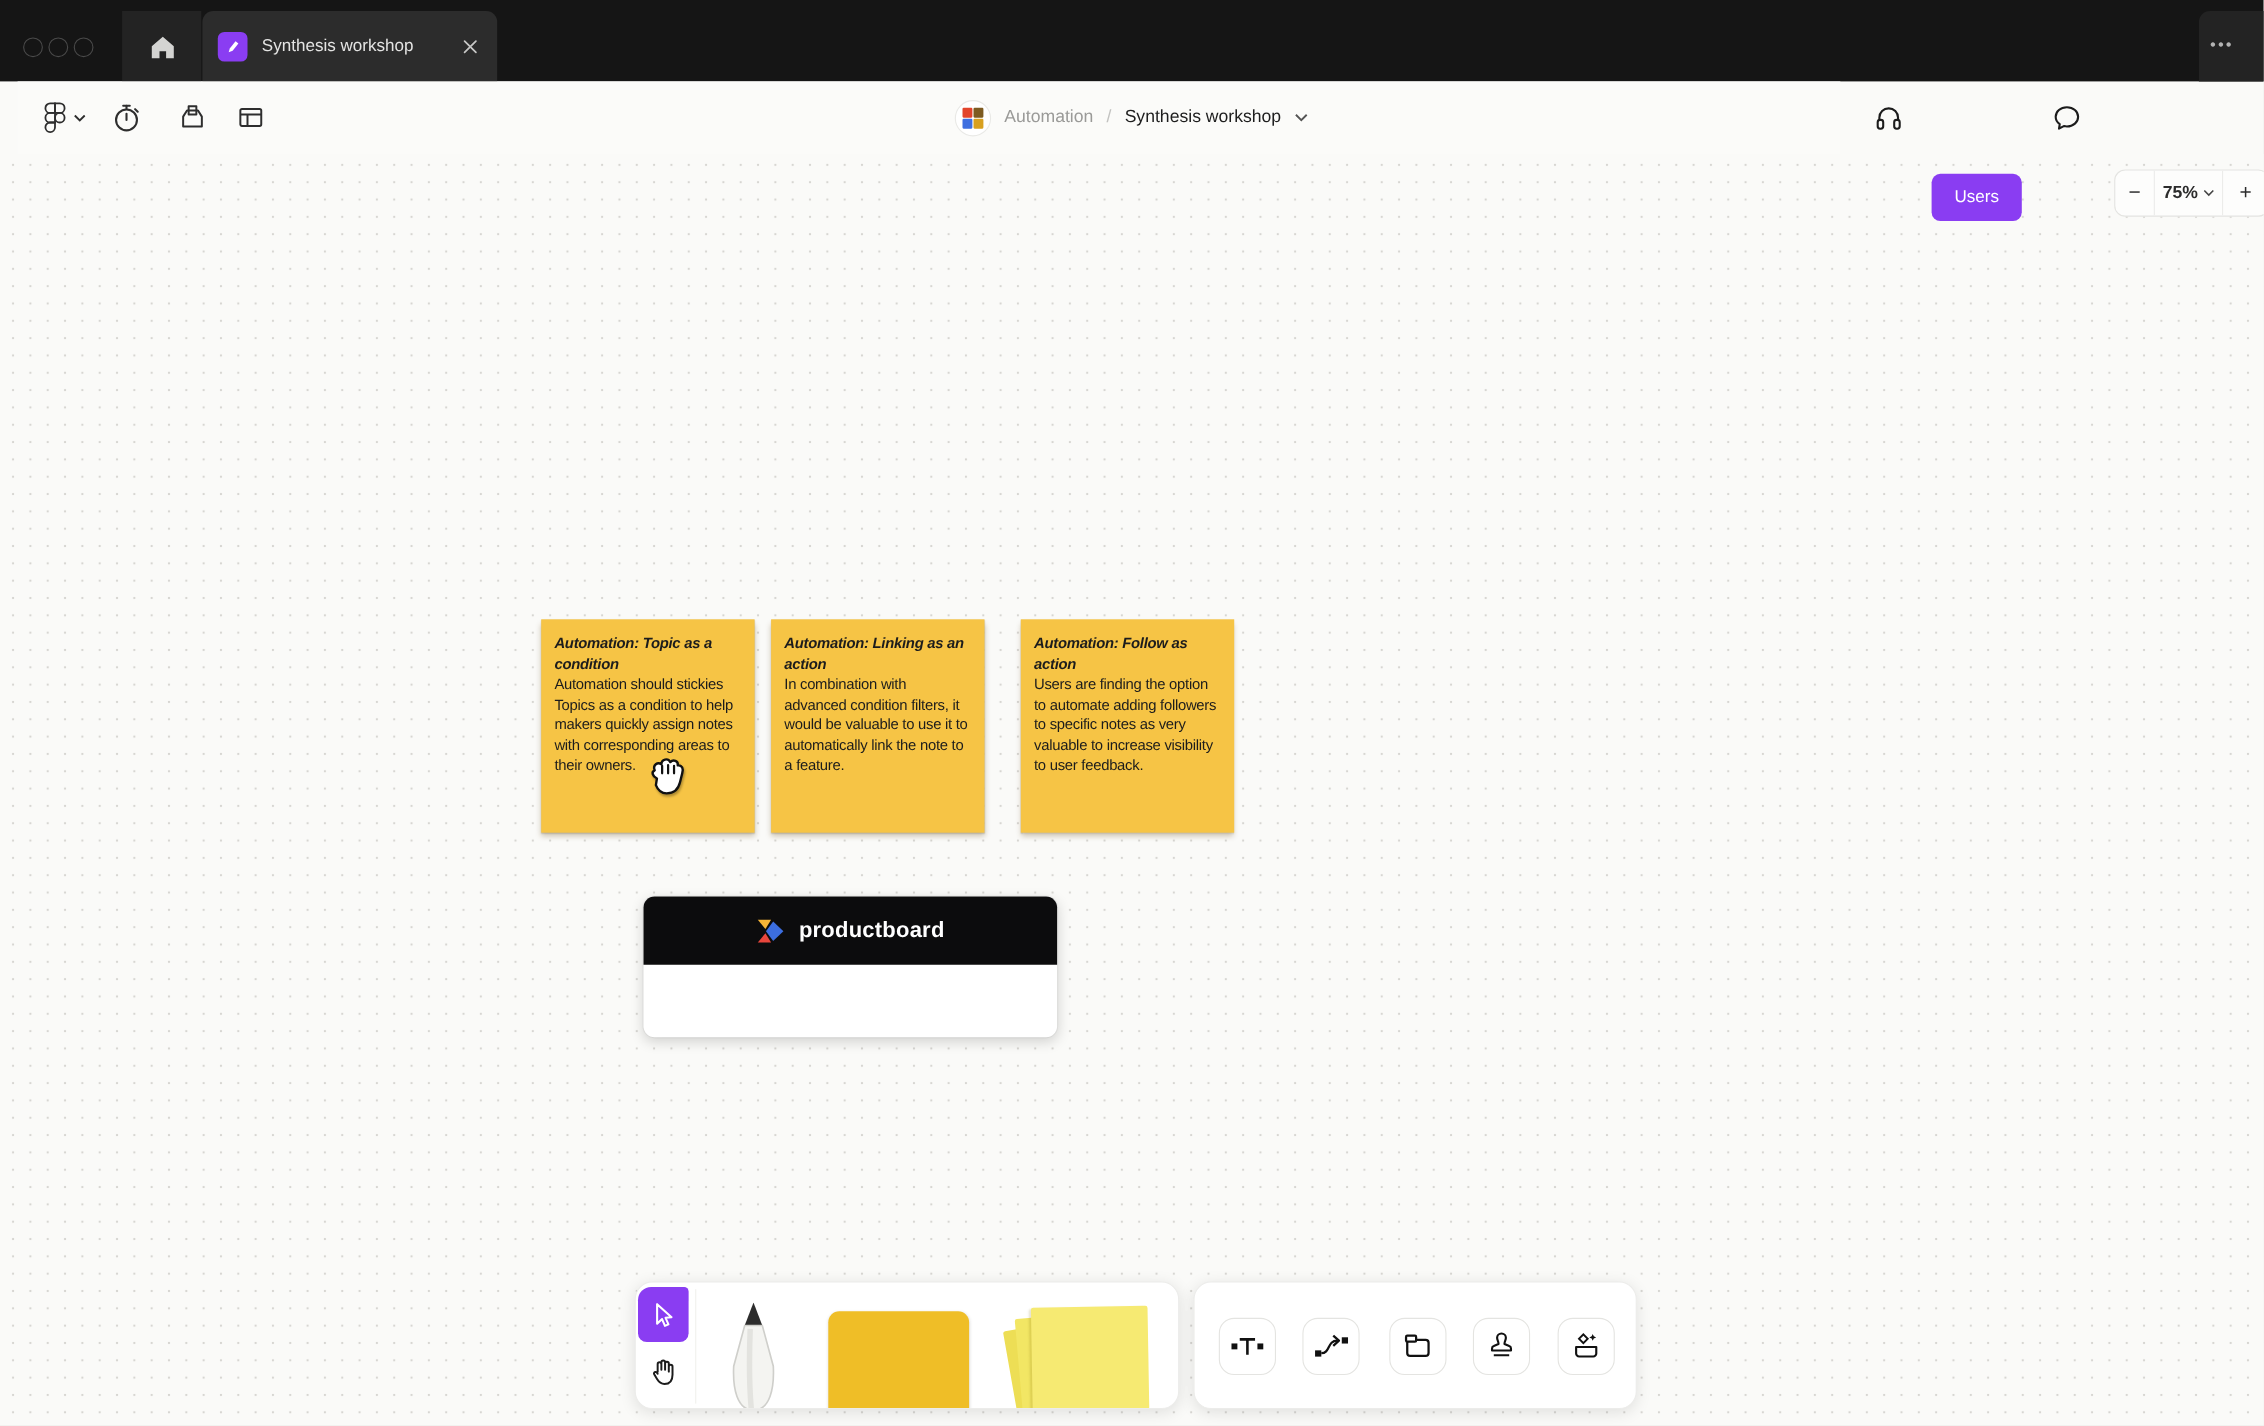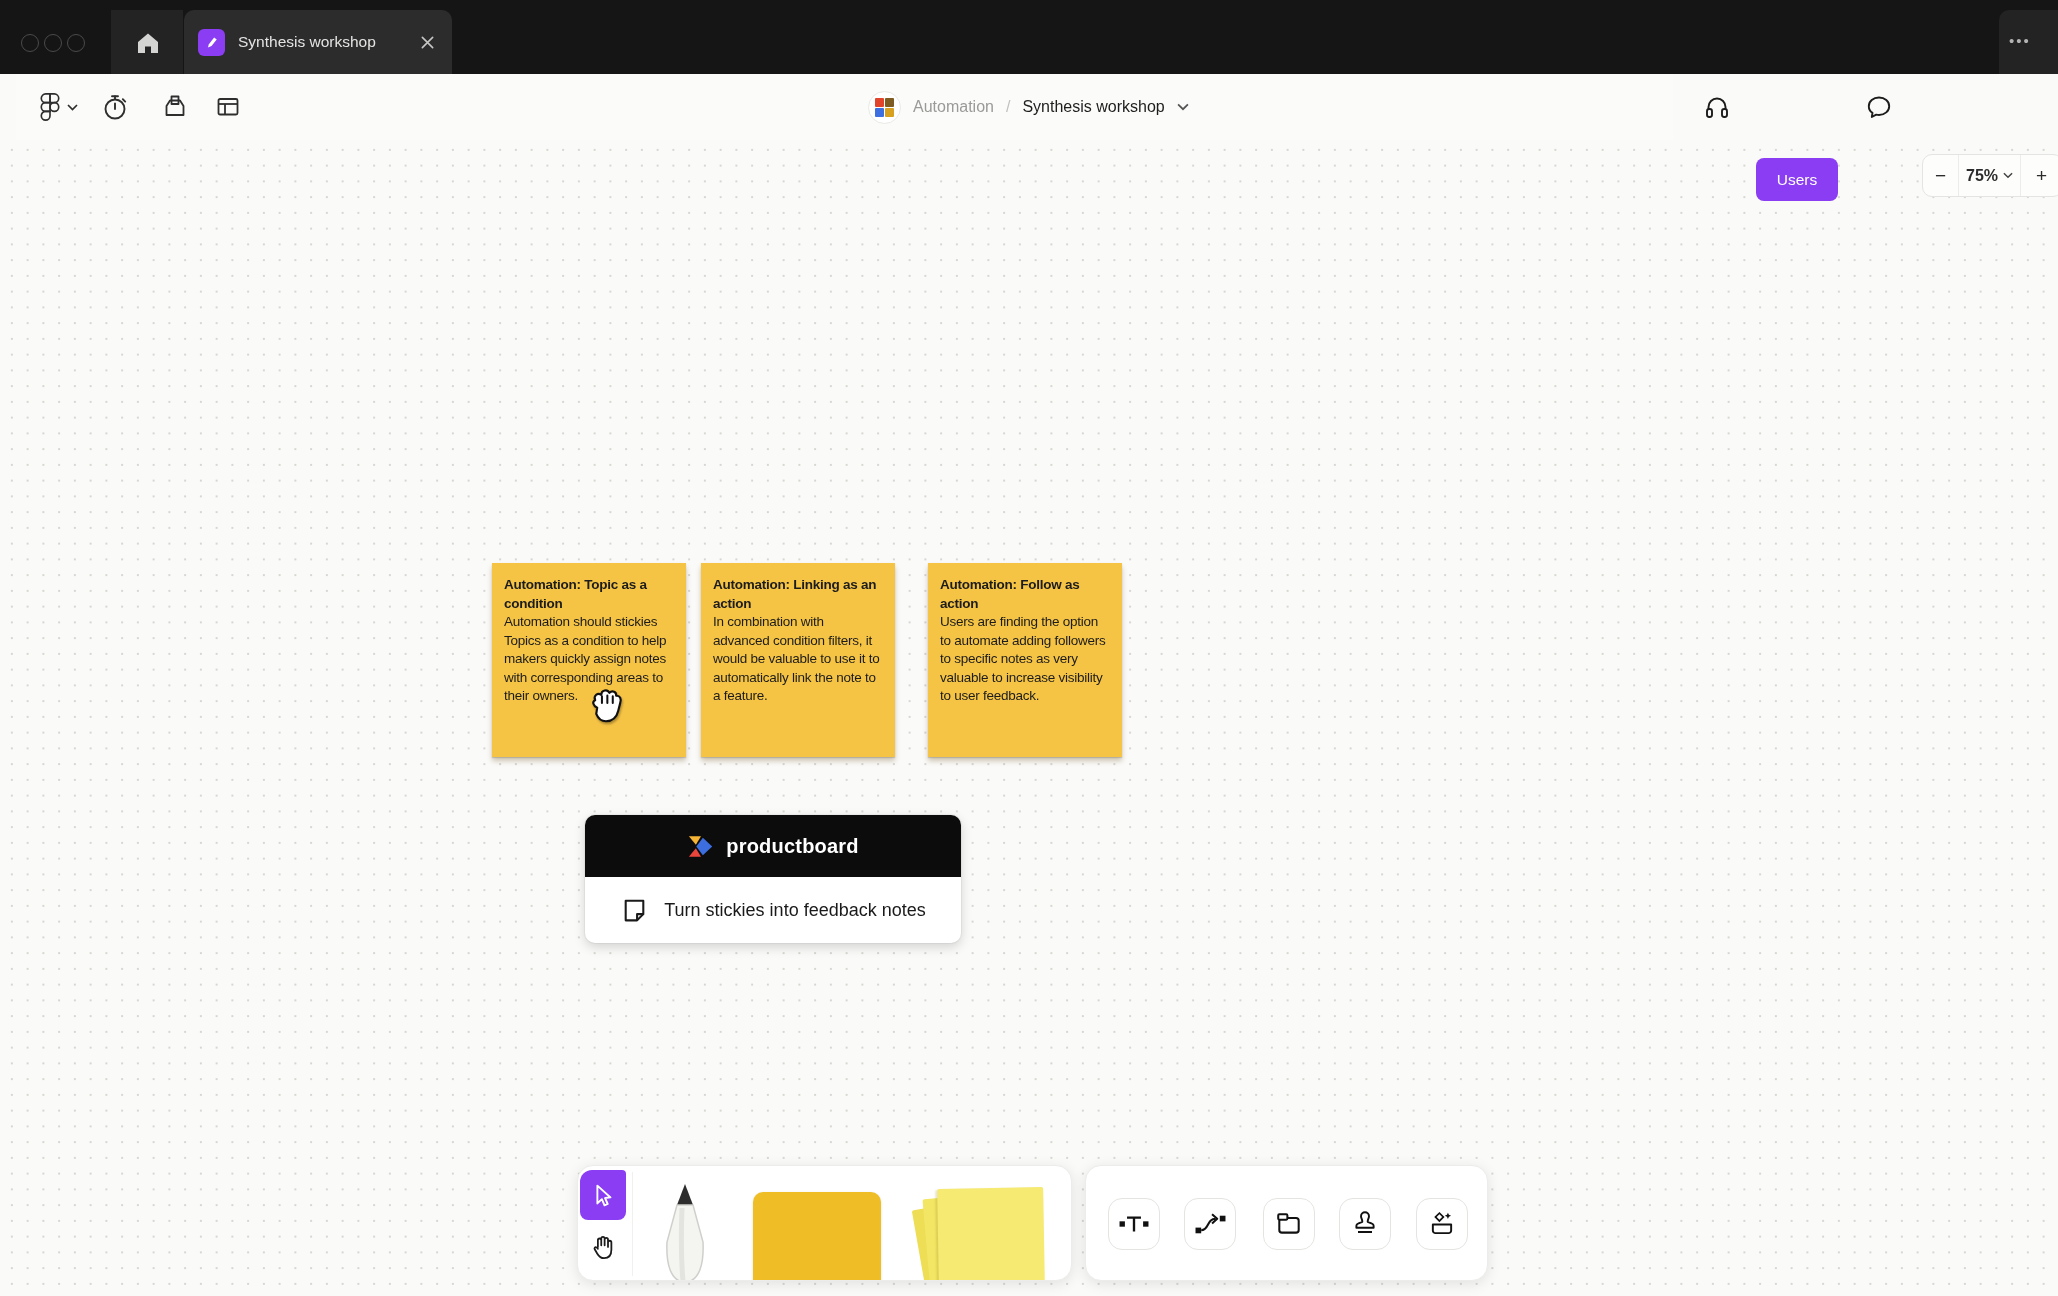--- a/index.html
+++ b/index.html
@@ -50,21 +50,21 @@
 
   
   .canvas{position:absolute;left:0;top:140px;width:2058px;height:1156px;background:#FAFAF8;
     background-image:radial-gradient(circle,#d7d6d2 1px,rgba(0,0,0,0) 1.4px);
     background-size:15.75px 15.75px;background-position:4px 2px;}
 
   
   .sticky{position:absolute;top:563px;width:194px;height:194px;background:#F6C445;
     box-shadow:0 4px 5px rgba(95,62,0,.28),0 1px 1px rgba(0,0,0,.14);
     padding:13px 12px;box-sizing:border-box;cursor:pointer;}
-  .s-title{font-weight:bold;}
+  .s-title{font-weight:bold;font-style:italic;}
   .s-title,.s-body{font-size:13.5px;line-height:18.5px;letter-spacing:-0.25px;color:#1c1c1c;}
 
   
   .widget{position:absolute;left:585px;top:815px;width:376px;height:128px;border-radius:10px;
     background:#fff;box-shadow:0 4px 12px rgba(0,0,0,.16),0 0 0 1px rgba(0,0,0,.04);}
   .w-head{height:62px;background:#0c0c0d;border-radius:10px 10px 0 0;display:flex;
     align-items:center;justify-content:center;gap:11px;}
   .w-brand{color:#fff;font-size:20px;font-weight:600;letter-spacing:.2px;}
   .w-body{height:66px;display:flex;align-items:center;justify-content:center;gap:15px;
     cursor:pointer;}
@@ -250,29 +250,20 @@
 
   <div class="widget">
     <div class="w-head">
       <svg width="28" height="25" viewBox="0 0 30 26">
         <polygon points="2,2 15,2 9.5,11" fill="#F6B436"></polygon>
         <polygon points="2,24 15,24 9.5,15" fill="#E8463C"></polygon>
         <polygon points="10,13 17,3.5 27,13 17,22.5" fill="#3C6EE0"></polygon>
       </svg>
       <span class="w-brand">productboard</span>
     </div>
-    <div class="w-body">
-      <svg width="29" height="29" viewBox="0 0 28 28">
-        <g fill="none" stroke="#1a1a1a" stroke-width="2" stroke-linejoin="round">
-          <path d="M5.5 4.5 H22.5 V17.5 L16.5 23.5 H5.5 Z"></path>
-          <path d="M22.5 17.5 H16.5 V23.5"></path>
-        </g>
-      </svg>
-      <span class="w-action">Turn stickies into feedback notes</span>
-    </div>
   </div>
 
   <svg class="cursor" viewBox="0 0 32 34">
     <path d="M9.5 19 C6.5 17.5 5.5 14.5 8 13.5 C6.5 10 10 7.5 12.5 9.5 C12.5 6 17 5 18.5 8 C20.5 5.8 24 7.2 23.5 10.2 C26.5 9.8 27.5 12.8 26.5 15.5 L25 21.5 C23.8 26.5 20.5 29 16 29 C12 29 9.8 26 8.8 23.5 Z" fill="#fff" stroke="#111" stroke-width="1.6" stroke-linejoin="round"></path>
     <path d="M13 10.5 V15.5 M17 10 V15.5 M21 10.5 V15.5" stroke="#111" stroke-width="1.5" fill="none" stroke-linecap="round"></path>
   </svg>
 
   <div class="panel panelL">
     <div class="sel-btn">
       <svg width="30" height="30" viewBox="0 0 32 32">

